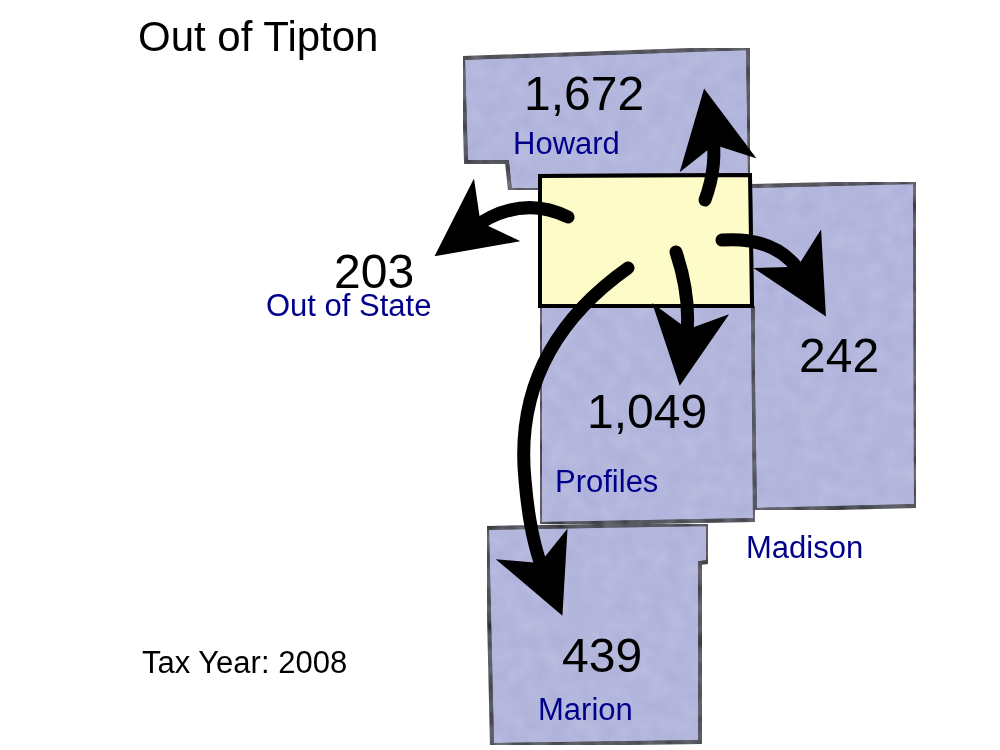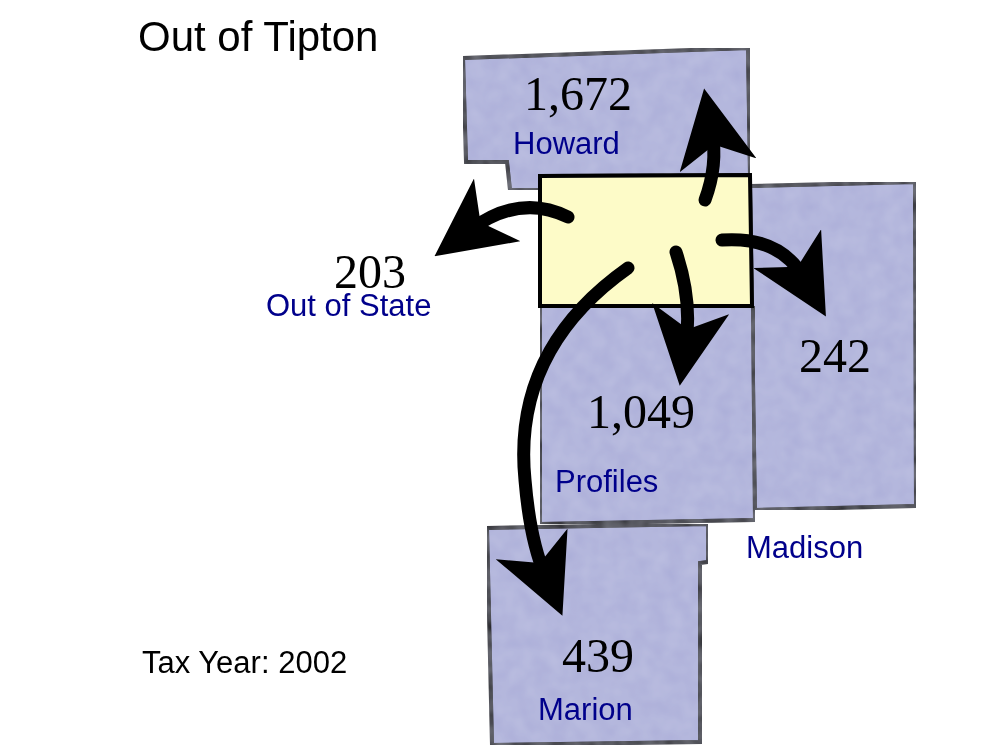--- a/index.html
+++ b/index.html
@@ -1,20 +1,20 @@
 <!DOCTYPE html>
 <html><head>
 <meta charset="utf-8">
 <style>
   html, body { margin:0; padding:0; background:#ffffff; }
   body { width:1000px; height:750px; position:relative; overflow:hidden; font-family:"Liberation Sans", sans-serif; }
   svg.map { position:absolute; left:0; top:0; width:1000px; height:750px; }
   .txt { position:absolute; white-space:nowrap; line-height:1; }
   .title { left:138px; top:16px; font-size:42px; color:#000; font-family:"Liberation Sans", sans-serif; }
-  .num { font-size:48px; color:#000; font-family:Liberation Serif, serif; }
+  .num { font-size:48px; color:#000; font-family:Liberation Sans, sans-serif; }
   .county { font-size:31px; color:#00008b; font-family:Liberation Sans, sans-serif; }
   .footer { left:142px; top:646px; font-size:31px; color:#000; line-height:33px; font-family:"Liberation Sans", sans-serif; }
 </style>
 </head>
 <body>
 
 <svg class="map" viewBox="0 0 1000 750">
   <defs>
     <filter id="tex" x="0" y="0" width="100%" height="100%">
       <feTurbulence type="fractalNoise" baseFrequency="0.06" numOctaves="2" seed="3" result="n"></feTurbulence>
@@ -60,14 +60,14 @@
 <div class="txt num" style="left:799px; top:332px;">242</div>
 <div class="txt county" style="left:746px; top:532px;">Madison</div>
 
 <div class="txt num" style="left:587px; top:388px;">1,049</div>
 <div class="txt county" style="left:555px; top:466px;">Profiles</div>
 
 <div class="txt num" style="left:562px; top:632px;">439</div>
 <div class="txt county" style="left:538px; top:694px;">Marion</div>
 
 <div class="txt footer">
-  <div>Tax Year: 2002</div>
+  <div>Tax Year: 2008</div>
 </div>
 
 </body></html>

